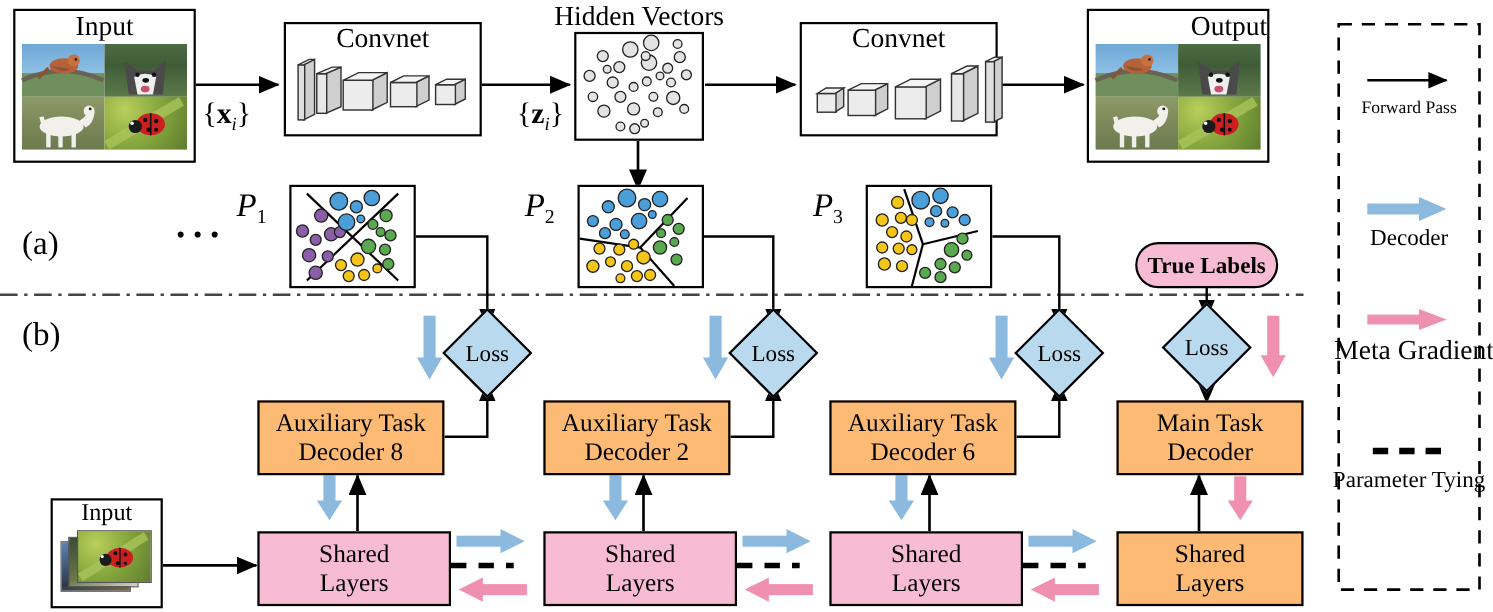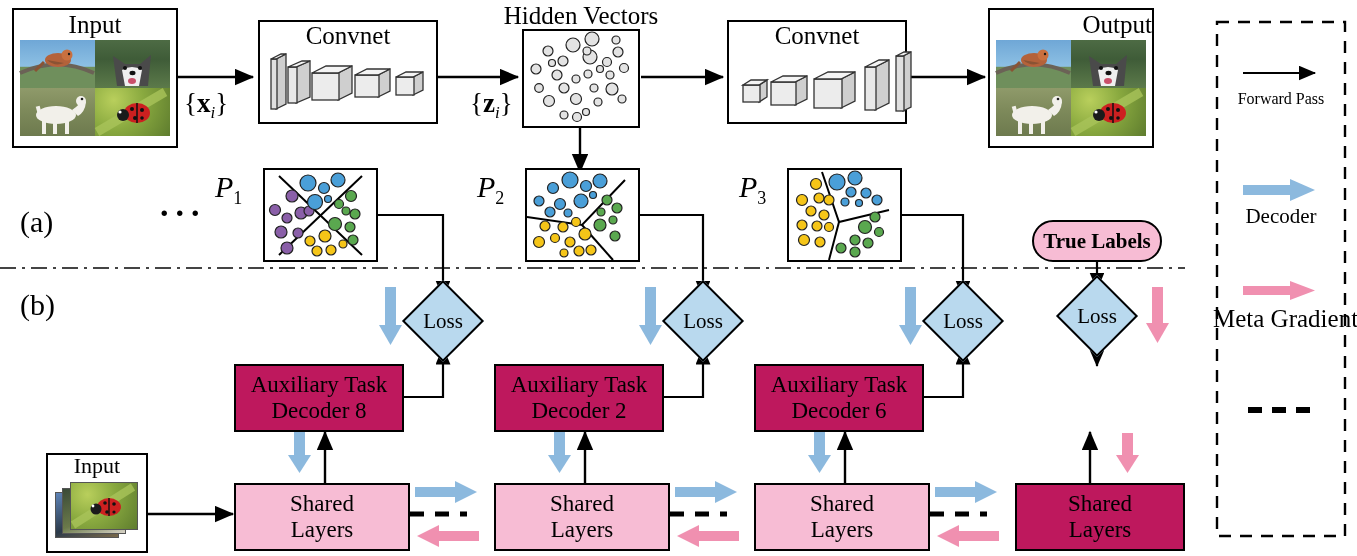--- a/index.html
+++ b/index.html
@@ -3,21 +3,21 @@
 <meta charset="utf-8">
 <style>
   html,body{margin:0;padding:0;background:#fff;}
   body{width:1357px;height:556px;font-family:"Liberation Serif",serif;color:#000;overflow:hidden;}
   #stage{position:relative;width:1357px;height:556px;}
   .abs{position:absolute;}
   .box{border:2px solid #000;background:#fff;box-sizing:border-box;}
   .lbl{text-align:center;white-space:nowrap;line-height:1.08;}
   .ctr{display:flex;align-items:center;justify-content:center;text-align:center;}
   svg{position:absolute;left:0;top:0;overflow:visible;}
-  .bluebox{background:#be185d;border:2px solid #000;box-sizing:border-box;}
+  .bluebox{background:#fdba74;border:2px solid #000;box-sizing:border-box;}
   .pinkbox{background:#f7bcd4;border:2px solid #000;box-sizing:border-box;}
   .serif{font-family:"Liberation Serif",serif;}
   .pimg{position:absolute;background-size:cover;background-repeat:no-repeat;}
 </style>
 </head>
 <body>
 
 <div id="stage">
 
   <svg width="1357" height="556">
@@ -500,20 +500,24 @@
     <span>Decoder 8</span>
   </div>
   <div class="abs bluebox ctr" style="left:494px;top:364px;width:170px;height:68px;flex-direction:column;font-size:23px;line-height:1.12;">
     <span>Auxiliary Task</span>
     <span>Decoder 2</span>
   </div>
   <div class="abs bluebox ctr" style="left:754px;top:364px;width:170px;height:68px;flex-direction:column;font-size:23px;line-height:1.12;">
     <span>Auxiliary Task</span>
     <span>Decoder 6</span>
   </div>
+  <div class="abs bluebox ctr" style="left:1015px;top:364px;width:170px;height:68px;flex-direction:column;font-size:23px;line-height:1.12;">
+    <span>Main Task</span>
+    <span>Decoder</span>
+  </div>
 
   <div class="abs box" style="left:46px;top:453px;width:102px;height:100px;">
     <div class="lbl" style="font-size:22px;margin-top:-1px;">Input</div>
     <div style="position:relative;width:98px;height:70px;">
       <div class="pimg" style="left:7px;top:14px;width:62px;height:44px;background:linear-gradient(160deg,#5e84b8,#2b3a4a 60%,#7b6a4a);border:1px solid #555;"></div>
       <div class="pimg" style="left:14px;top:10px;width:62px;height:44px;background:linear-gradient(160deg,#3a4a38,#6b7a4a 60%,#d9d4c8);border:1px solid #555;"></div>
       <div class="pimg" style="left:22px;top:4px;width:66px;height:46px;background:radial-gradient(circle at 25% 25%,#b9cf5c 0%,#89a93f 45%,#5e7c2e 100%);border:1px solid #555;">
         <svg width="66" height="46" style="position:absolute;left:0;top:0;">
           <path d="M2,42 L62,4" stroke="#a9c45a" stroke-width="8" opacity=".8"></path>
           <ellipse cx="38" cy="24" rx="12" ry="9" fill="#cc2020"></ellipse>
@@ -542,14 +546,15 @@
     <span>Layers</span>
   </div>
   <div class="abs bluebox ctr" style="left:1015px;top:483px;width:170px;height:68px;flex-direction:column;font-size:23px;line-height:1.12;">
     <span>Shared</span>
     <span>Layers</span>
   </div>
 
   <div class="abs lbl" style="left:1217px;top:90px;width:128px;font-size:16px;">Forward Pass</div>
   <div class="abs lbl" style="left:1217px;top:205px;width:128px;font-size:21px;">Decoder</div>
   <div class="abs lbl" style="left:1213px;top:305px;width:136px;font-size:25px;">Meta Gradient</div>
+  <div class="abs lbl" style="left:1211px;top:425px;width:140px;font-size:21px;">Parameter Tying</div>
 
 </div>
 
 </body></html>

